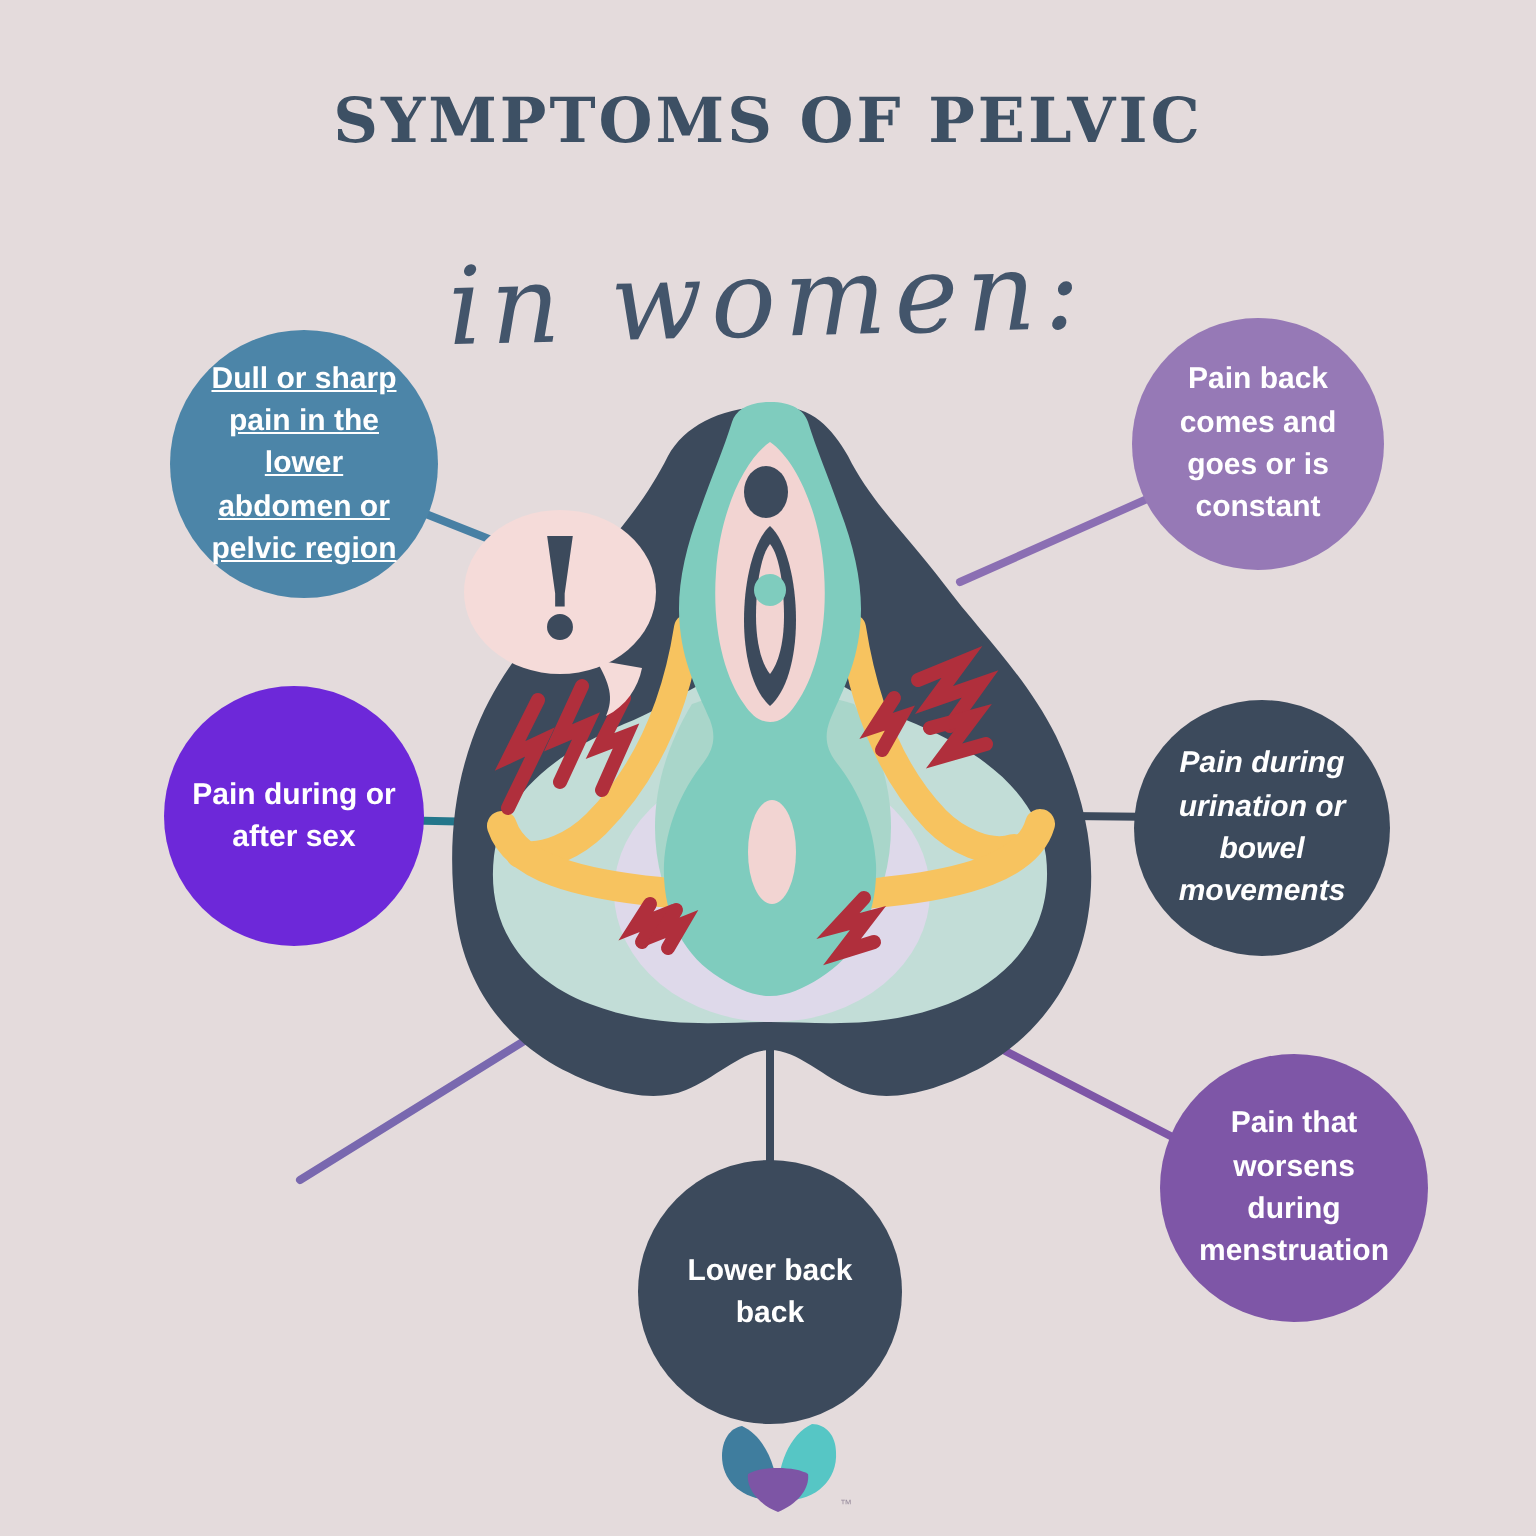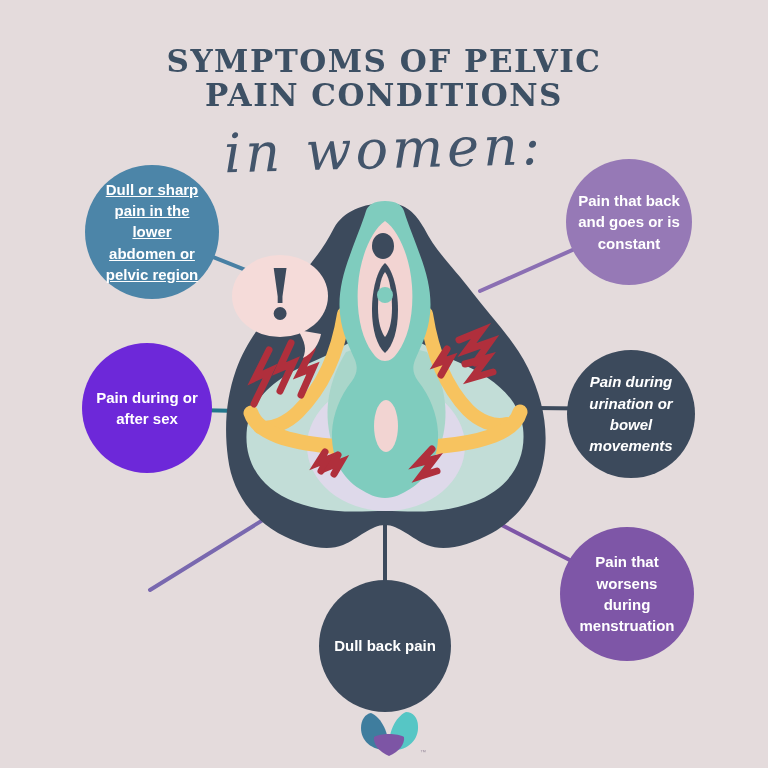--- a/index.html
+++ b/index.html
@@ -24,21 +24,21 @@
     position:absolute;border-radius:50%;display:flex;align-items:center;justify-content:center;
     text-align:center;color:#ffffff;font-weight:bold;font-size:15px;line-height:1.42;
     padding:12px;box-sizing:border-box;
   }
   .b-tl{left:85px; top:165px;width:134px;height:134px;background:#4c85a8;text-decoration:underline;}
   .b-tr{left:566px;top:159px;width:126px;height:126px;background:#9679b6;}
   .b-ml{left:82px; top:343px;width:130px;height:130px;background:#6d28d9;}
   .b-mr{left:567px;top:350px;width:128px;height:128px;background:#3c4a5c;font-style:italic;}
   .b-bl{left:78px; top:531px;width:130px;height:130px;background:#7968af;}
   .b-bc{left:319px;top:580px;width:132px;height:132px;background:#3c4a5c;}
-  .b-br{left:560px;top:527px;width:134px;height:134px;background:#7e56a7;}
+  .b-br{left:580px;top:527px;width:134px;height:134px;background:#7e56a7;}
   svg.scene{position:absolute;left:0;top:0;}
 </style>
 </head>
 <body>
 
 <div class="canvas">
 
   <svg class="scene" width="768" height="768" viewBox="0 0 768 768">
 
     <g fill="none" stroke-linecap="round">
@@ -169,24 +169,23 @@
       <path fill="#56c6c5" d="
         M 389 750 C 406 752 419 741 418 726 C 418 718 413 712 406 712 C 395 717 388 733 389 750 Z"></path>
       <path fill="#7d55a5" d="
         M 389 756 C 379 752 373 744 374 737 C 380 733 398 733 404 737 C 405 744 399 752 389 756 Z"></path>
       <text x="420" y="754" font-size="6" fill="#9b8fa0" font-family="Liberation Sans, sans-serif">™</text>
     </g>
   </svg>
 
   <div class="title">
     <div>SYMPTOMS OF PELVIC</div>
-    <div>PAIN CONDITIONS</div>
   </div>
   <div class="subtitle">in women:</div>
 
   <div class="bubble b-tl">Dull or sharp pain in the lower abdomen or pelvic region</div>
-  <div class="bubble b-tr">Pain that back and goes or is constant</div>
+  <div class="bubble b-tr">Pain back comes and goes or is constant</div>
   <div class="bubble b-ml">Pain during or after sex</div>
   <div class="bubble b-mr">Pain during urination or bowel movements</div>
-  <div class="bubble b-bc">Dull back pain</div>
+  <div class="bubble b-bc">Lower back back</div>
   <div class="bubble b-br">Pain that worsens during menstruation</div>
 
 </div>
 
 </body></html>

